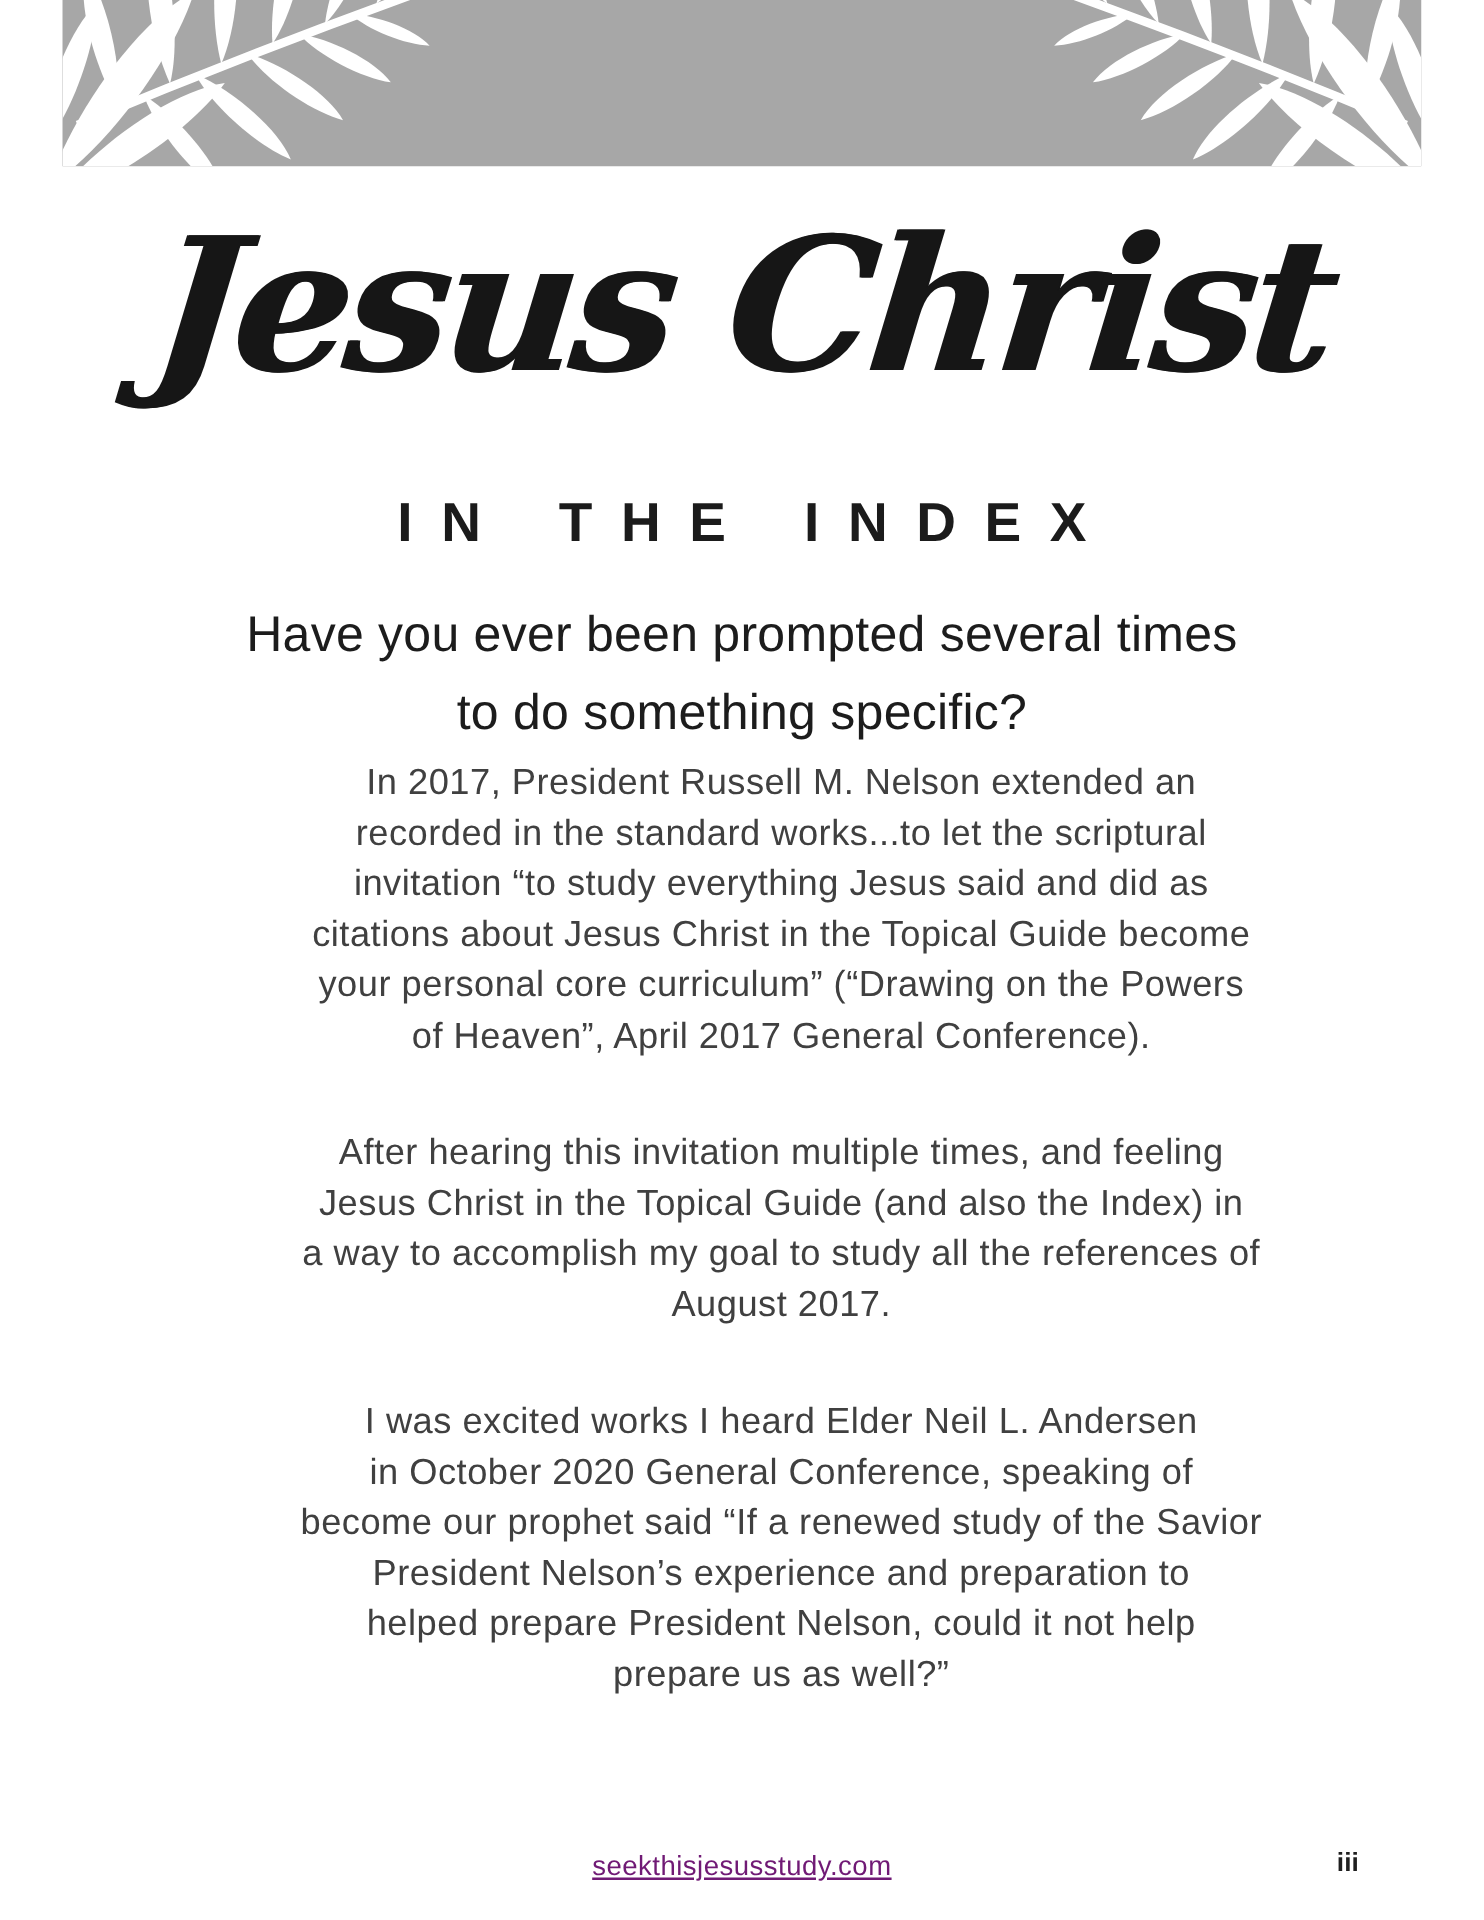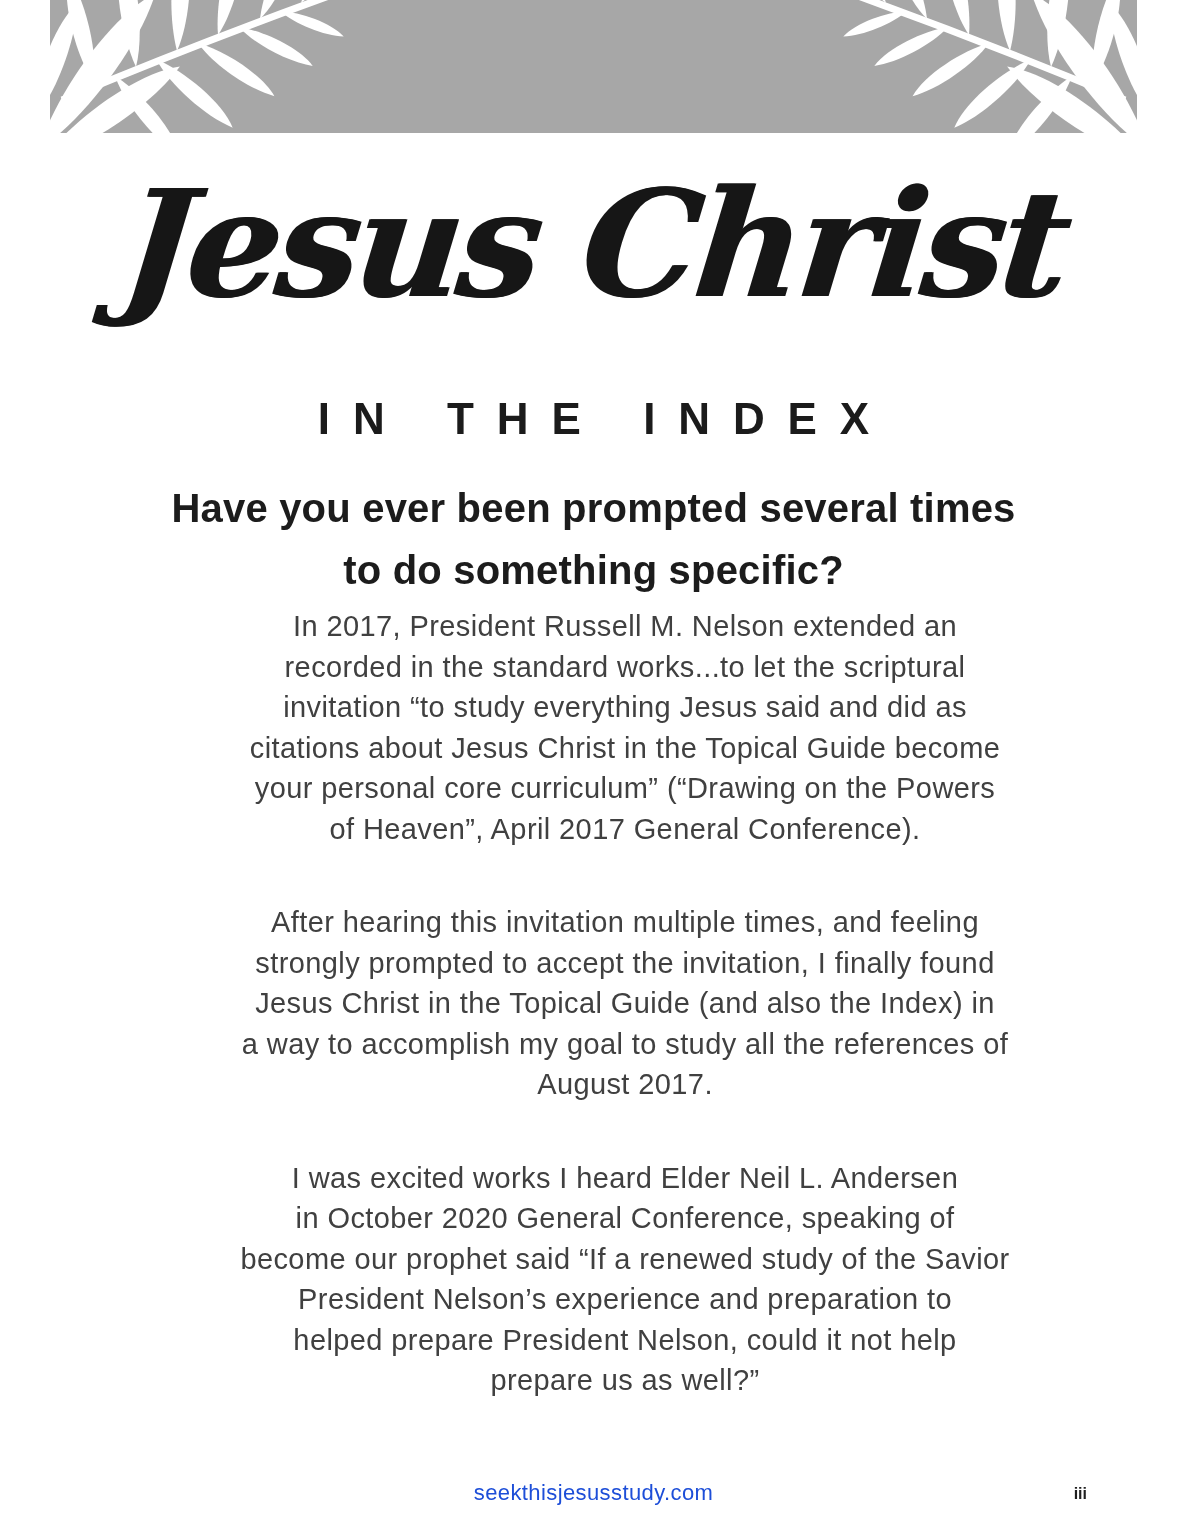--- a/index.html
+++ b/index.html
@@ -38,44 +38,44 @@
     font-size:44px;font-weight:bold;color:#1b1b1b;
     letter-spacing:0.52em;word-spacing:0.1em;
     text-indent:0.52em; 
     white-space:nowrap;
     margin-top:36px;
   }
   
   .heading{
     position:absolute;top:477px;left:0;right:0;
     text-align:center;
-    font-size:40px;font-weight:bold;color:#1c1c1c;
+    font-size:40px;font-weight:normal;color:#1c1c1c;
     line-height:62px;
     letter-spacing:0.2px;
   }
   .heading .hl{white-space:nowrap;}
   
   .content{
     position:absolute;top:606px;left:145px;width:960px;
     color:#404040;
     font-size:29px;line-height:40.5px;letter-spacing:0.4px;
   }
   .para{margin:0 0 53px 0;text-align:center;}
   .pline{white-space:nowrap;}
   
   .footer-link{
     position:absolute;bottom:30px;left:0;right:0;
     text-align:center;
     font-size:22px;color:#3d3d3d;
     letter-spacing:0.4px;
   }
-  .footer-link a{color:#1d4ed8;cursor:pointer;}
+  .footer-link a{color:#701a75;text-decoration:underline;cursor:pointer;}
   .page-num{
     position:absolute;bottom:33px;right:100px;
-    font-size:16px;font-weight:600;color:#1f1f1f;margin-left:20px;
+    font-size:21px;font-weight:600;color:#1f1f1f;margin-left:20px;
   }
 </style>
 </head>
 <body>
 
 <div class="page">
 
   <div class="banner">
     <svg class="palm palm-left" viewBox="0 0 330 133" xmlns="http://www.w3.org/2000/svg" aria-hidden="true">
       <defs>
@@ -136,21 +136,20 @@
     <div class="para">
       <div class="pline">In 2017, President Russell M. Nelson extended an</div>
       <div class="pline">recorded in the standard works...to let the scriptural</div>
       <div class="pline">invitation “to study everything Jesus said and did as</div>
       <div class="pline">citations about Jesus Christ in the Topical Guide become</div>
       <div class="pline">your personal core curriculum” (“Drawing on the Powers</div>
       <div class="pline">of Heaven”, April 2017 General Conference).</div>
     </div>
     <div class="para">
       <div class="pline">After hearing this invitation multiple times, and feeling</div>
-      <div class="pline">strongly prompted to accept the invitation, I finally found</div>
       <div class="pline">Jesus Christ in the Topical Guide (and also the Index) in</div>
       <div class="pline">a way to accomplish my goal to study all the references of</div>
       <div class="pline">August 2017.</div>
     </div>
     <div class="para">
       <div class="pline">I was excited works I heard Elder Neil L. Andersen</div>
       <div class="pline">in October 2020 General Conference,  speaking of</div>
       <div class="pline">become our prophet said “If a renewed study of the Savior</div>
       <div class="pline">President Nelson’s experience and preparation to</div>
       <div class="pline">helped prepare President Nelson, could it not help</div>

